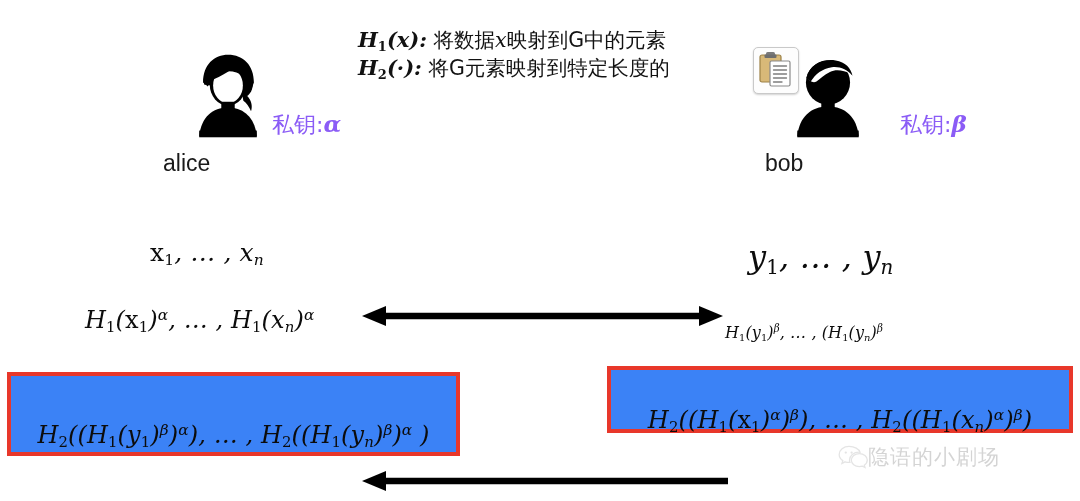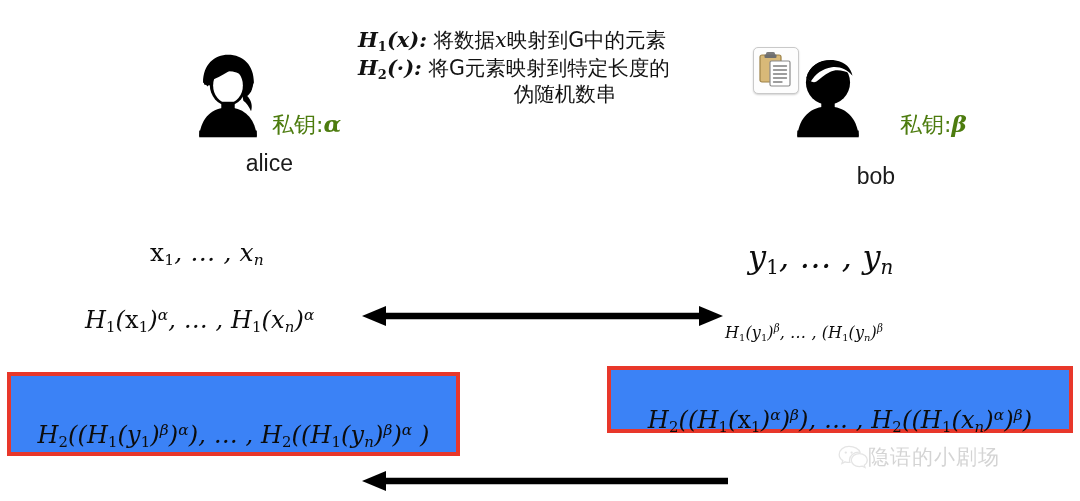--- a/index.html
+++ b/index.html
@@ -52,25 +52,25 @@
     font-style:italic;
   }
   #desc .l1{text-align:left;padding-left:8px;}
   #desc .l2{text-align:left;padding-left:8px;}
   #desc .l3{text-align:center;}
 
   
   .avatar{width:96px;height:96px;}
   .person-name{
     font-family:"Liberation Sans","DejaVu Sans",sans-serif;
-    font-size:23px;color:#1a1a1a;text-align:right;width:130px;
+    font-size:23px;color:#1a1a1a;text-align:left;width:130px;
   }
   .key-label{
     font-family:"DejaVu Sans","Liberation Sans",sans-serif;
-    font-size:22px;color:#4d7c0f;white-space:nowrap;
+    font-size:22px;color:#8b5cf6;white-space:nowrap;
   }
   .key-label .gk{
     font-family:"DejaVu Serif","Liberation Serif",serif;
     font-style:italic;font-weight:bold;font-size:23px;
   }
 
   
   #clipboard{
     left:753px;top:47px;width:44px;height:45px;
     background:#fdfdfd;
@@ -115,21 +115,20 @@
 
   <div class="abs" id="desc">
     <div class="desc-line l1">
       <span class="mathlabel">H<sub>1</sub><span>(x):</span></span>
       <span>将数据</span><span class="var">x</span><span>映射到G中的元素</span>
     </div>
     <div class="desc-line l2">
       <span class="mathlabel">H<sub>2</sub><span>(·):</span></span>
       <span>将G元素映射到特定长度的</span>
     </div>
-    <div class="desc-line l3">伪随机数串</div>
   </div>
 
   <div class="abs" id="clipboard">
     <svg width="42" height="43" viewBox="0 0 42 43">
       <rect x="6" y="7" width="21" height="27" rx="2" fill="#d8b978" stroke="#9d8247" stroke-width="1.2"></rect>
       <rect x="12" y="4" width="9" height="5" rx="1.6" fill="#7a7a7a"></rect>
       <rect x="10.5" y="6.5" width="12" height="3.6" rx="1" fill="#6e6e6e"></rect>
       <rect x="16" y="13" width="20" height="25" rx="1.5" fill="#ffffff" stroke="#8a8a8a" stroke-width="1.2"></rect>
       <g stroke="#7d7d7d" stroke-width="1.3" stroke-linecap="round">
         <line x1="19.5" y1="18" x2="32.5" y2="18"></line>
@@ -178,21 +177,21 @@
                C66 23 58 22 52 25 C46 28 42 32 38 35 C34 37 30 34 28 30 Z" fill="#fff"></path>
       <path d="M27.5 31 C31 17 44 11 58 13 C68 14.5 74 21 75.5 29
                C70 22 62 19 54 20 C44 21.5 37 27 32 35 Z" fill="#000"></path>
 
       <rect x="43" y="55" width="14" height="10" fill="#000"></rect>
 
       <path d="M50 61 C32 61 20 72 18 92 L82 92 C80 72 68 61 50 61 Z" fill="#000"></path>
       <rect x="18" y="86" width="64" height="7" fill="#000"></rect>
     </svg>
   </div>
-  <div class="abs" style="left:765px;top:163px;">
+  <div class="abs" style="left:765px;top:150px;">
     <div class="person-name">bob</div>
   </div>
   <div class="abs key-label" style="left:900px;top:110px;">
     <span>私钥:</span><span class="gk">β</span>
   </div>
 
   <div class="abs math" id="seq-x">
     <span class="up">x</span><sub>1</sub>, … , <span>x</span><sub class="it">n</sub>
   </div>
   <div class="abs math" id="seq-y">

